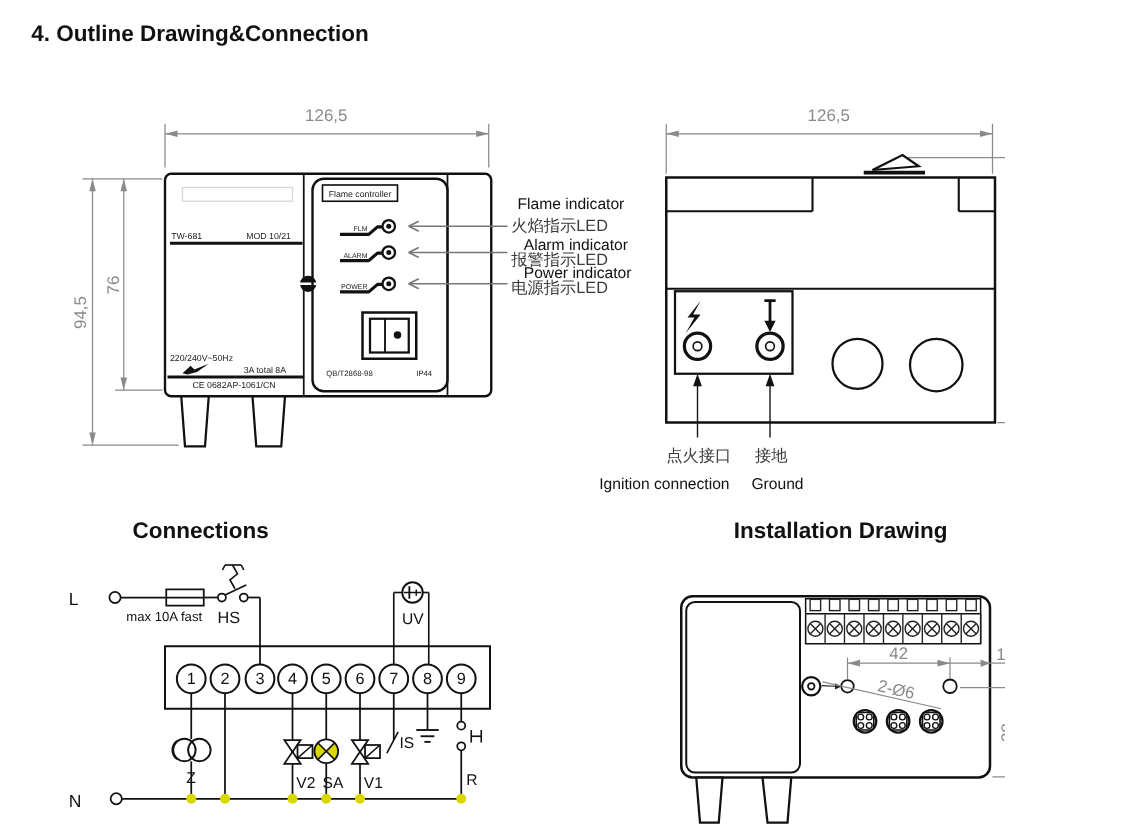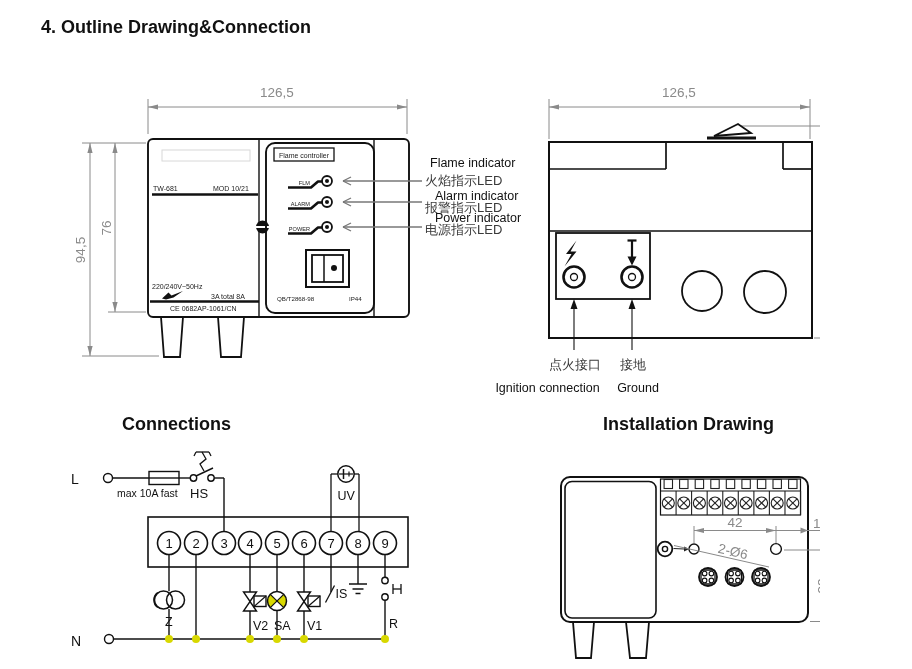--- a/index.html
+++ b/index.html
@@ -1,16 +1,16 @@
 <!DOCTYPE html>
 <html><head>
 <meta charset="utf-8">
 <style>
   html,body{margin:0;padding:0;background:#fff;}
-  .canvas{position:relative;width:804px;height:669px;background:#fff;overflow:hidden;padding-left:16px;}
+  .canvas{position:relative;width:804px;height:669px;background:#fff;overflow:hidden;}
   svg text{font-family:"Liberation Sans","DejaVu Sans",sans-serif;fill:#111;}
   .t-page{font-size:18px;font-weight:bold;}
   .t-sec{font-size:18px;font-weight:bold;}
   .t-dim{font-size:13.5px;fill:#8a8a8a;}
   .t-cap{font-size:12.5px;}
   .t-zh{font-size:13px;fill:#3a3a3a;}
   .t-num{font-size:13px;}
   .t-lbl{font-size:12.5px;}
   .t-small{font-size:10.5px;}
   .t-tiny{font-size:7px;fill:#222;}

